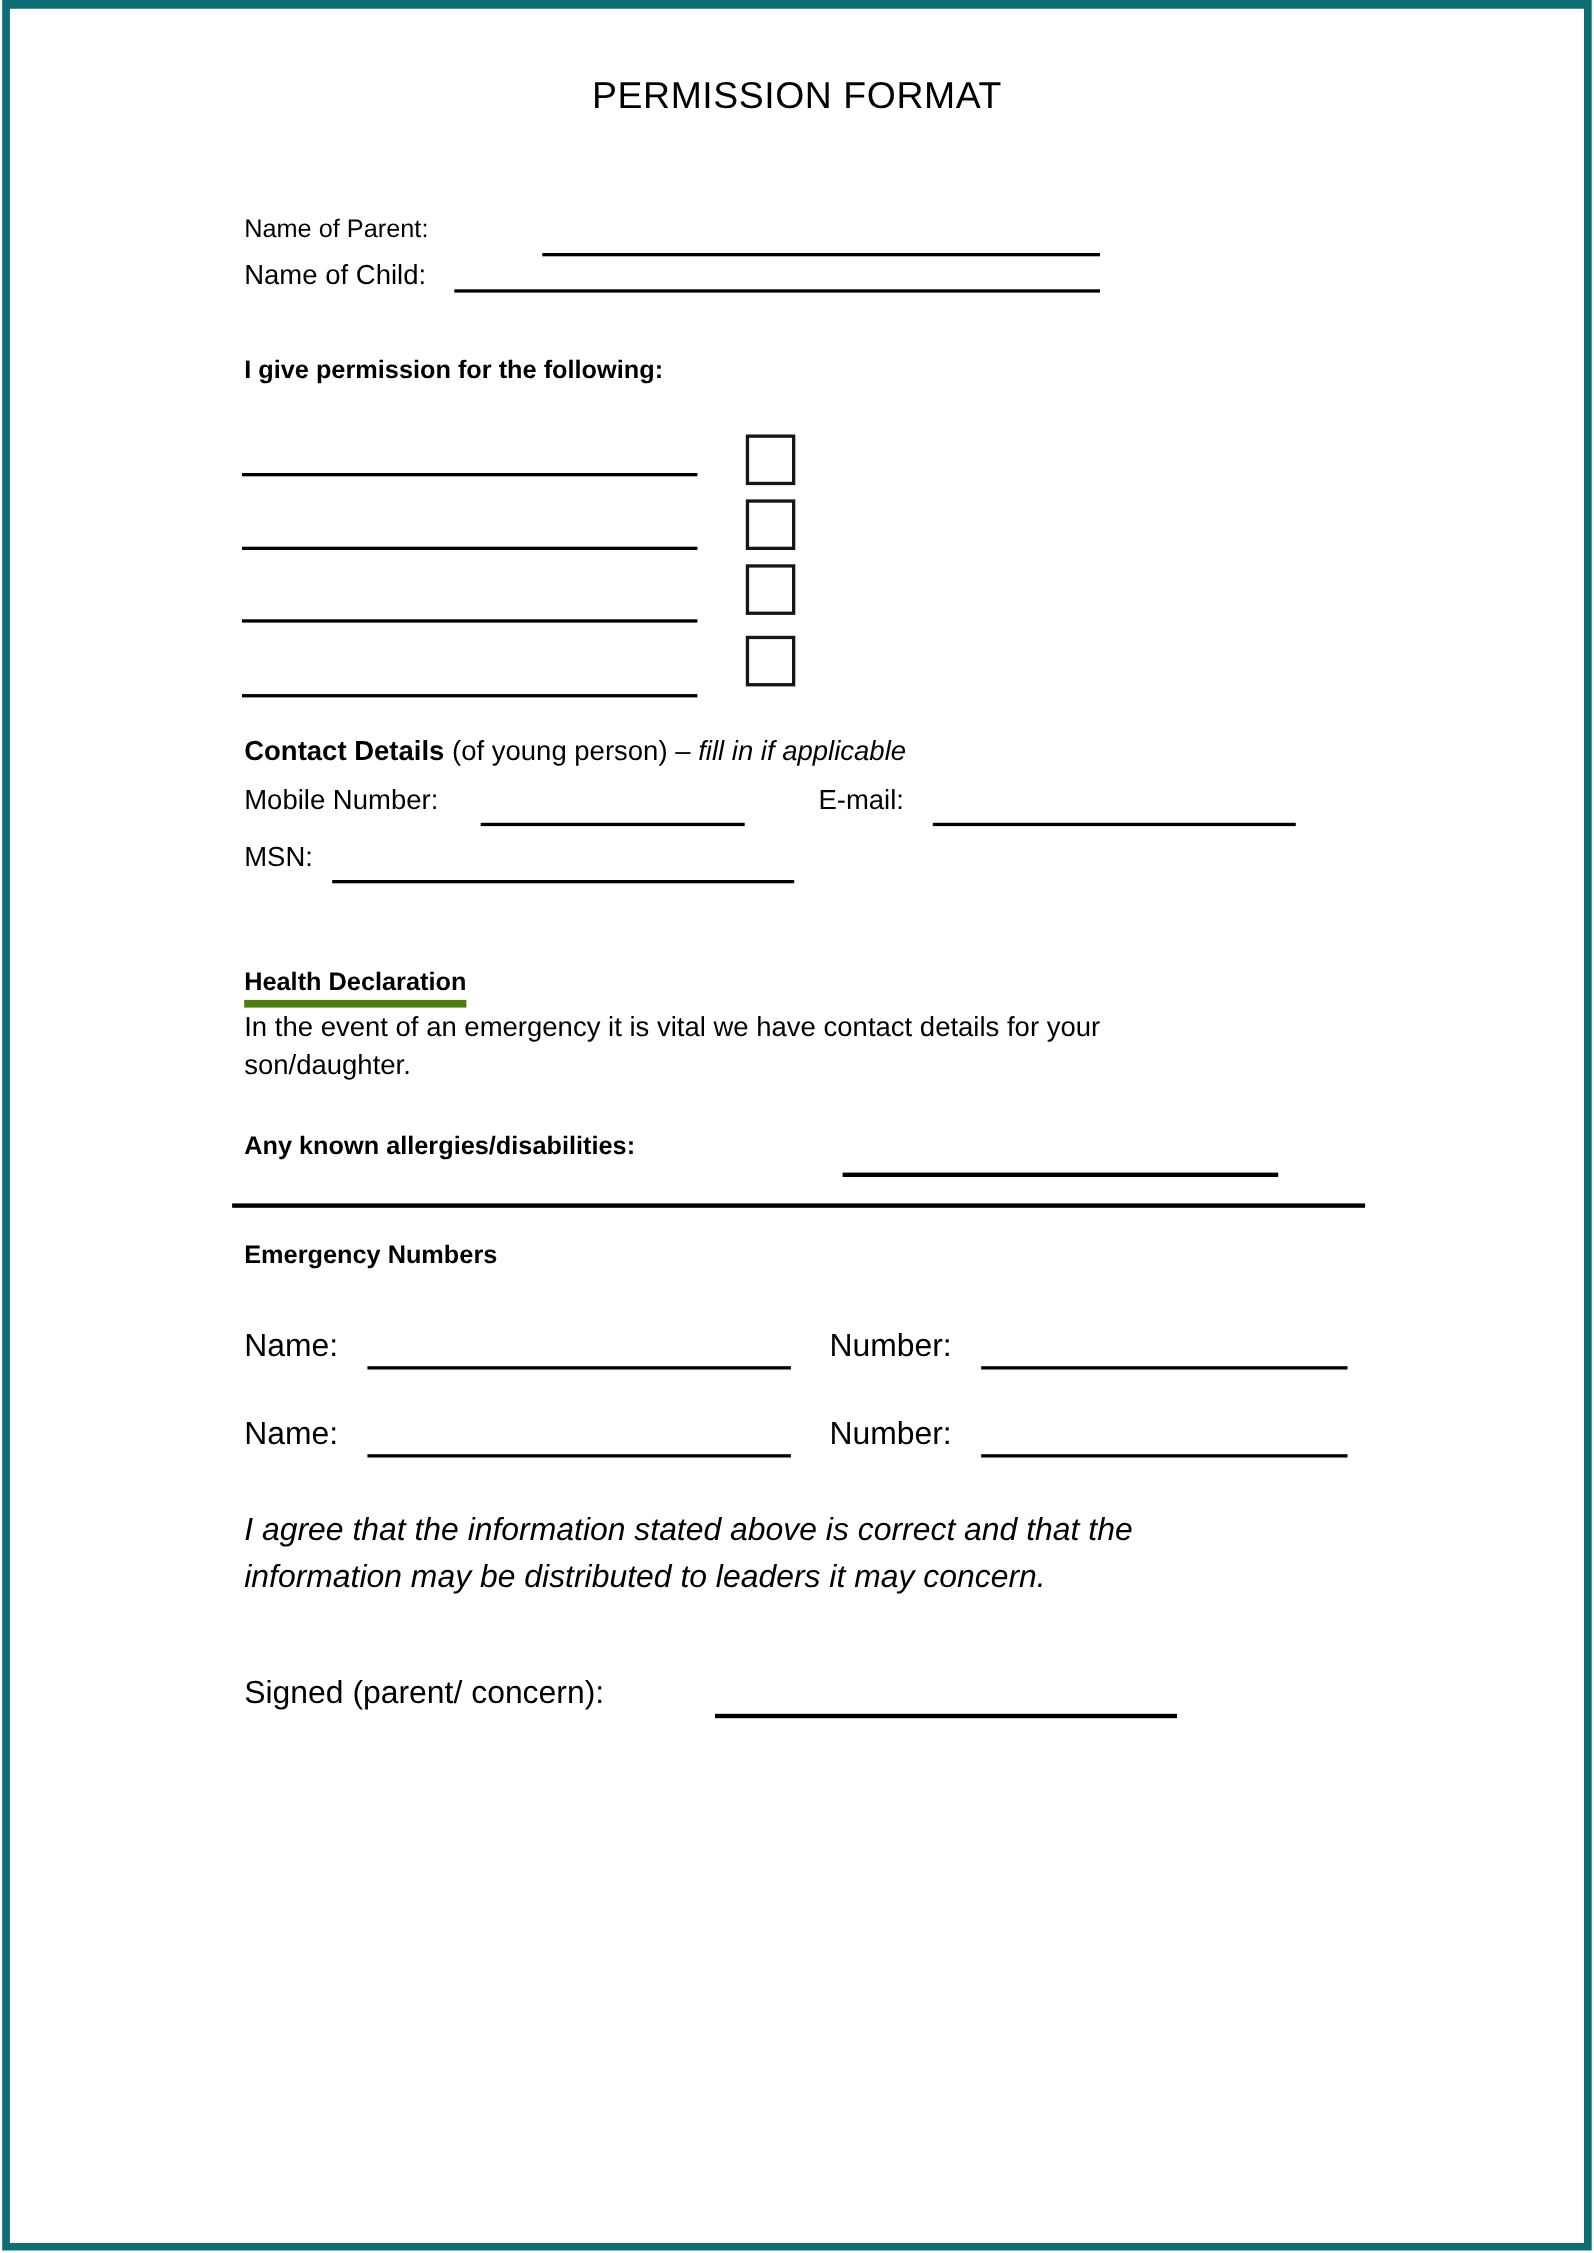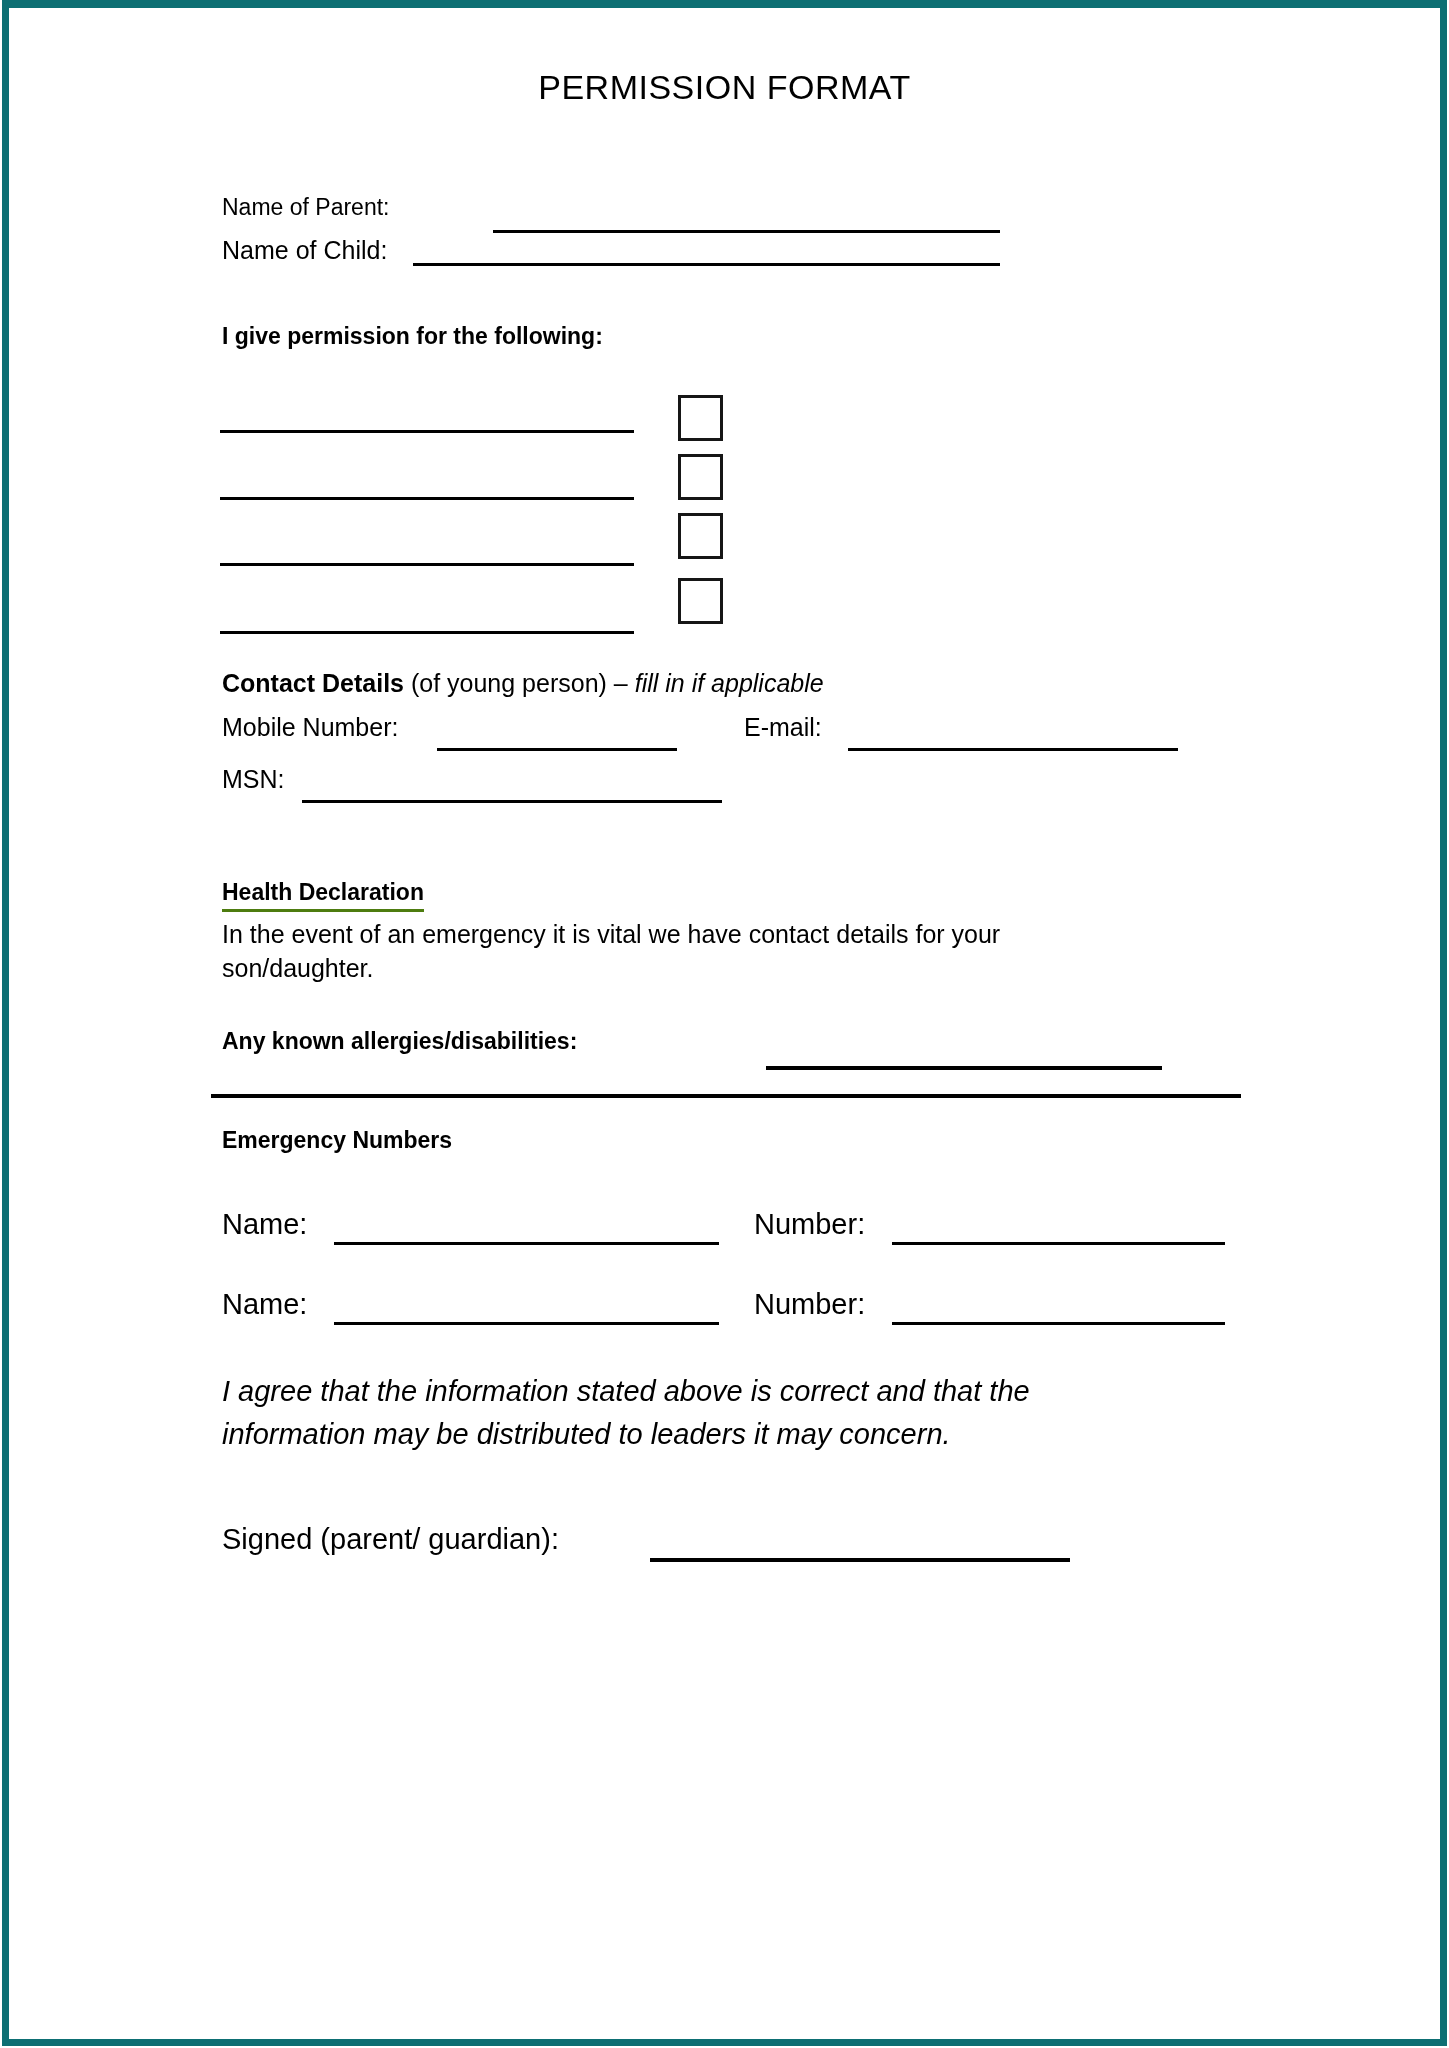--- a/index.html
+++ b/index.html
@@ -32,21 +32,21 @@
   .italic { font-style: italic; }
   .fill-line { position: absolute; background: #000000; }
   .checkbox {
     position: absolute;
     width: 45px; height: 46px;
     border: 3px solid #161616;
     background: #ffffff;
     box-sizing: border-box;
   }
   .heading-underlined {
-    border-bottom: 3px solid #4d7c0f;
+    border-bottom: 7px solid #4d7c0f;
     padding-bottom: 4px;
   }
   .para { position: absolute; line-height: 1; }
   .para .pline { line-height: 34px; white-space: nowrap; }
   .para-agree .pline { line-height: 43px; white-space: nowrap; font-style: italic; }
 </style>
 </head>
 <body>
 
 <div class="border-frame"></div>
@@ -108,14 +108,14 @@
 <div class="abs fs29" style="left:222px; top:1290px;">Name:</div>
 <div class="fill-line" style="left:334px; top:1322px; width:385px; height:3px;"></div>
 <div class="abs fs29" style="left:754px; top:1290px;">Number:</div>
 <div class="fill-line" style="left:892px; top:1322px; width:333px; height:3px;"></div>
 
 <div class="para para-agree fs29" style="left:222px; top:1370px;">
   <div class="pline">I agree that the information stated above is correct and that the</div>
   <div class="pline">information may be distributed to leaders it may concern.</div>
 </div>
 
-<div class="abs fs29" style="left:222px; top:1525px;">Signed (parent/ guardian):</div>
+<div class="abs fs29" style="left:222px; top:1525px;">Signed (parent/ concern):</div>
 <div class="fill-line" style="left:650px; top:1558px; width:420px; height:4px;"></div>
 
 </body></html>

